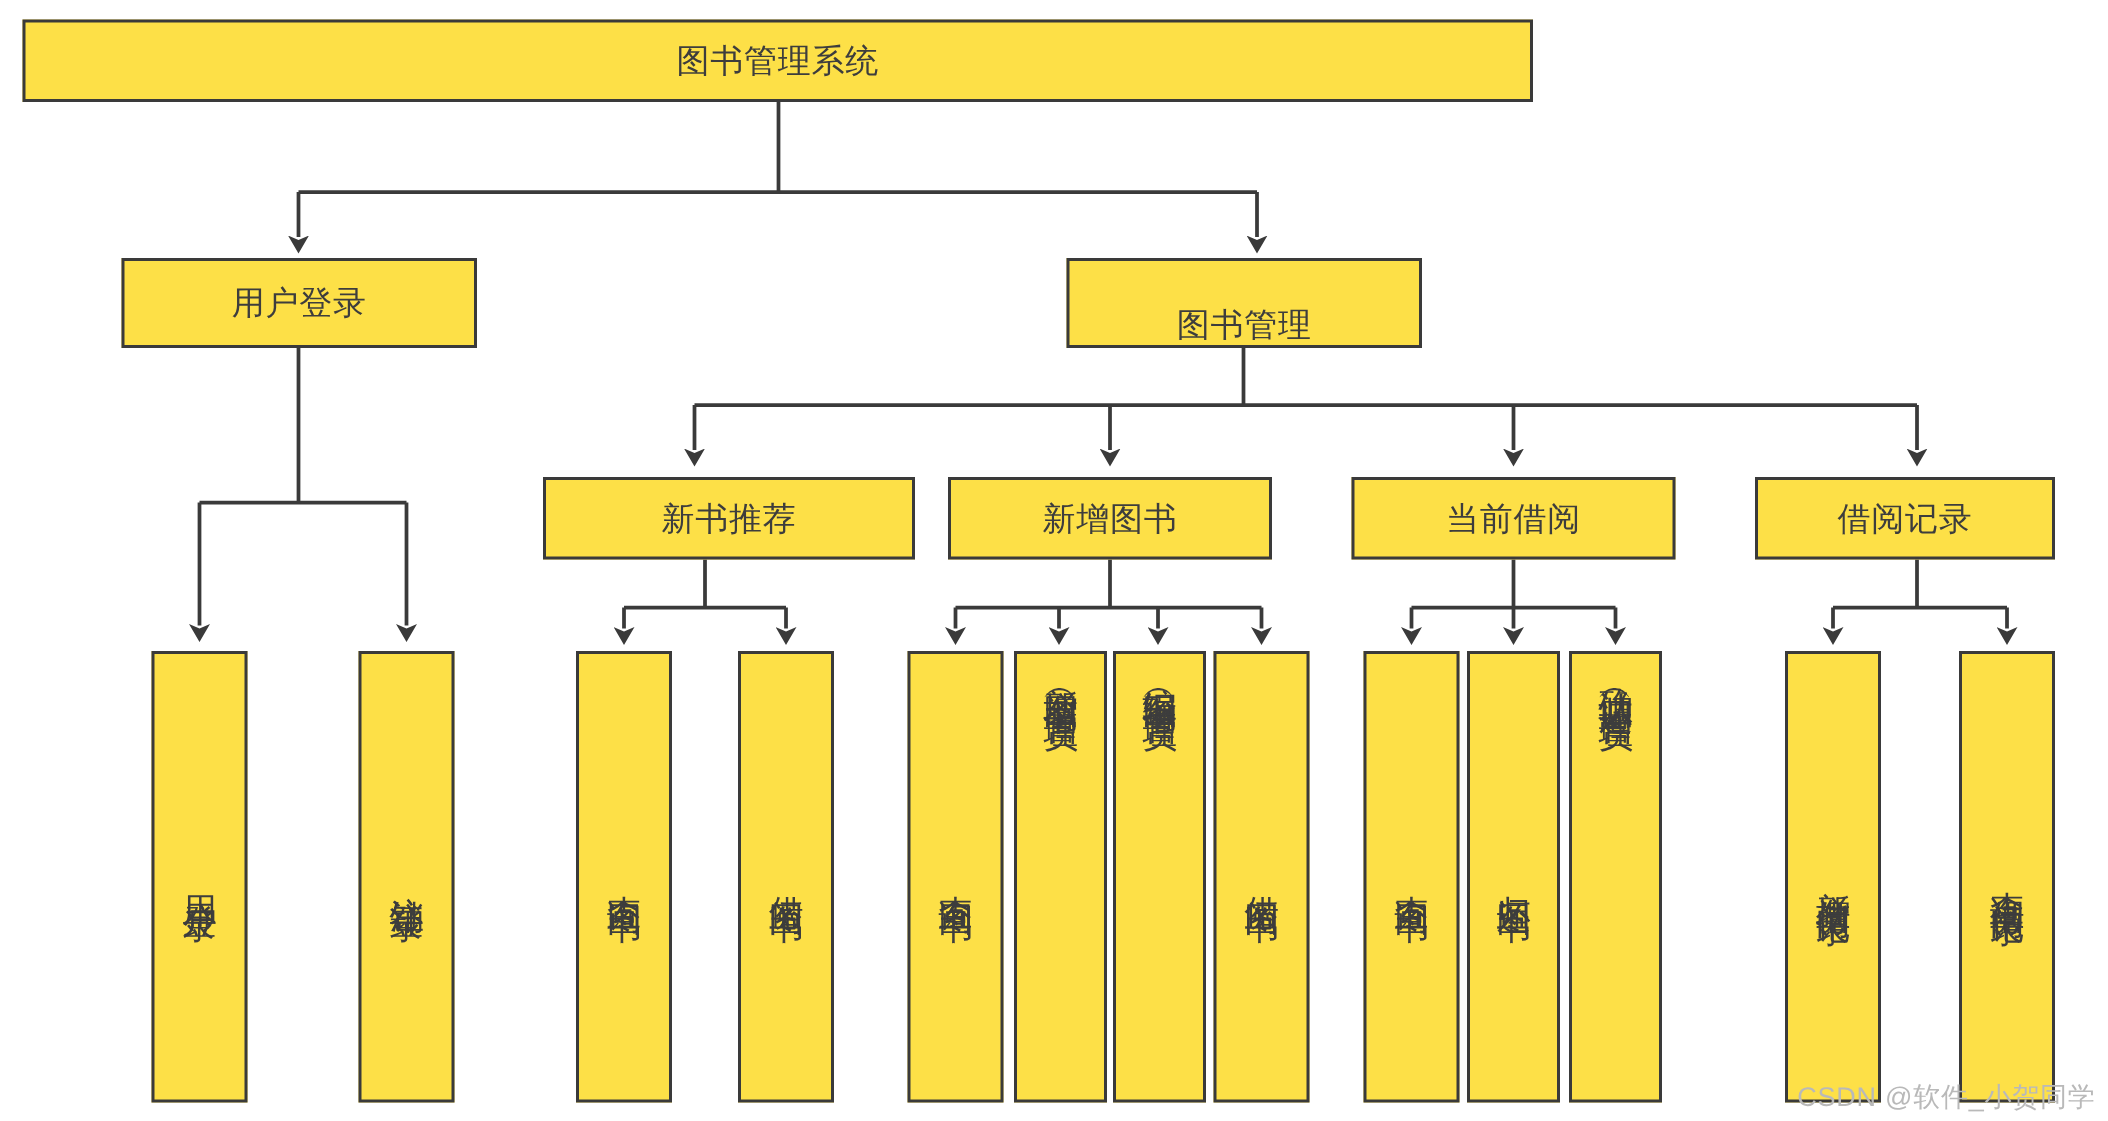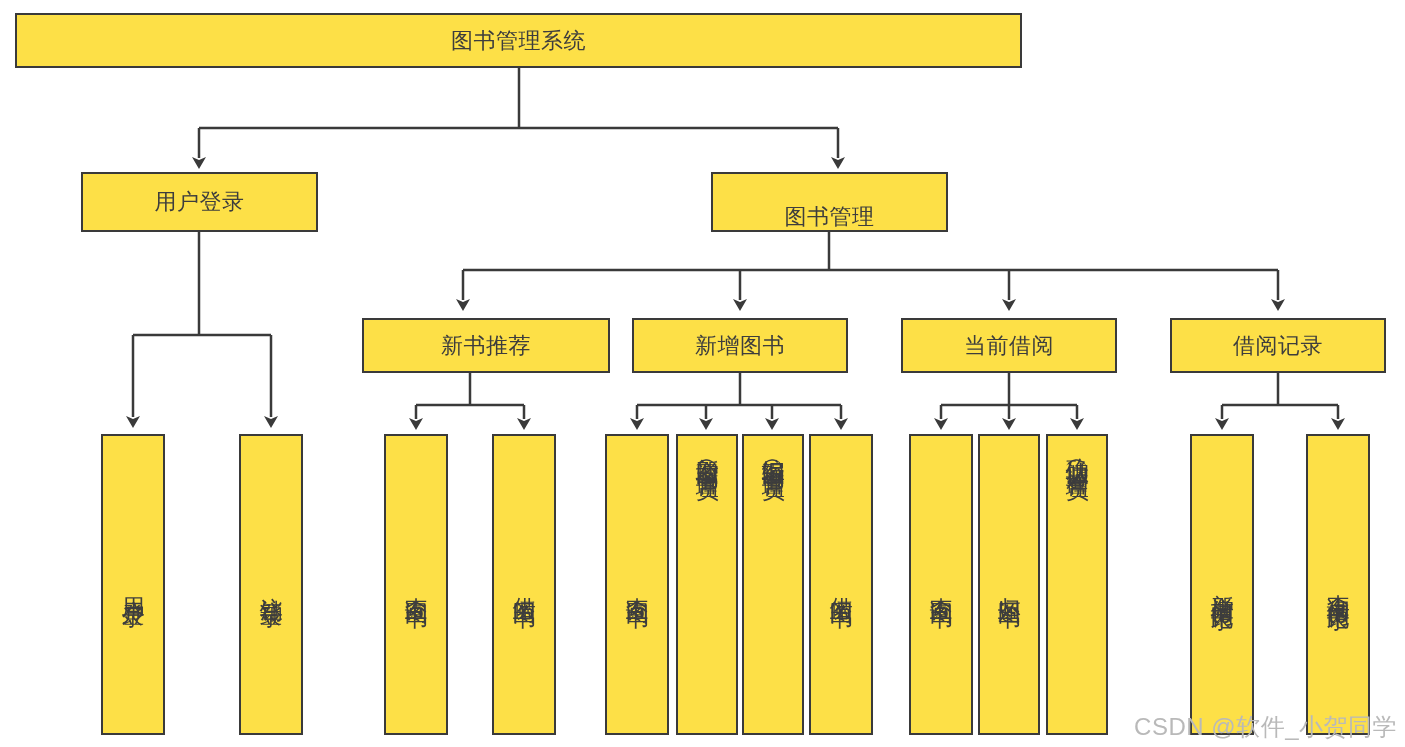--- a/index.html
+++ b/index.html
@@ -57,21 +57,21 @@
     white-space: nowrap;
   }
   .node.vertical.centered {
     align-items: center;
     padding-top: 0;
   }
   .watermark {
     position: absolute;
     right: 8px;
     bottom: 4px;
-    font-size: 24px;
+    font-size: 18px;
     color: #b9b9b9;
     white-space: nowrap;
     letter-spacing: 0.5px;
   }
 </style>
 </head>
 <body>
 
 <div id="canvas">
 
@@ -138,21 +138,21 @@
 
   <div class="node" style="left:362px; top:318px; width:248px; height:55px;">
     <span class="label">新书推荐</span>
   </div>
   <div class="node" style="left:632px; top:318px; width:216px; height:55px;">
     <span class="label">新增图书</span>
   </div>
   <div class="node" style="left:901px; top:318px; width:216px; height:55px;">
     <span class="label">当前借阅</span>
   </div>
-  <div class="node" style="left:1170px; top:318px; width:216px; height:55px;">
+  <div class="node" style="left:1170px; top:318px; width:200px; height:55px;">
     <span class="label">借阅记录</span>
   </div>
 
   <div class="node vertical centered" style="left:101px; top:434px; width:64px; height:301px;">
     <span class="label">用户登录</span>
   </div>
   <div class="node vertical centered" style="left:239px; top:434px; width:64px; height:301px;">
     <span class="label">注销登录</span>
   </div>
 

